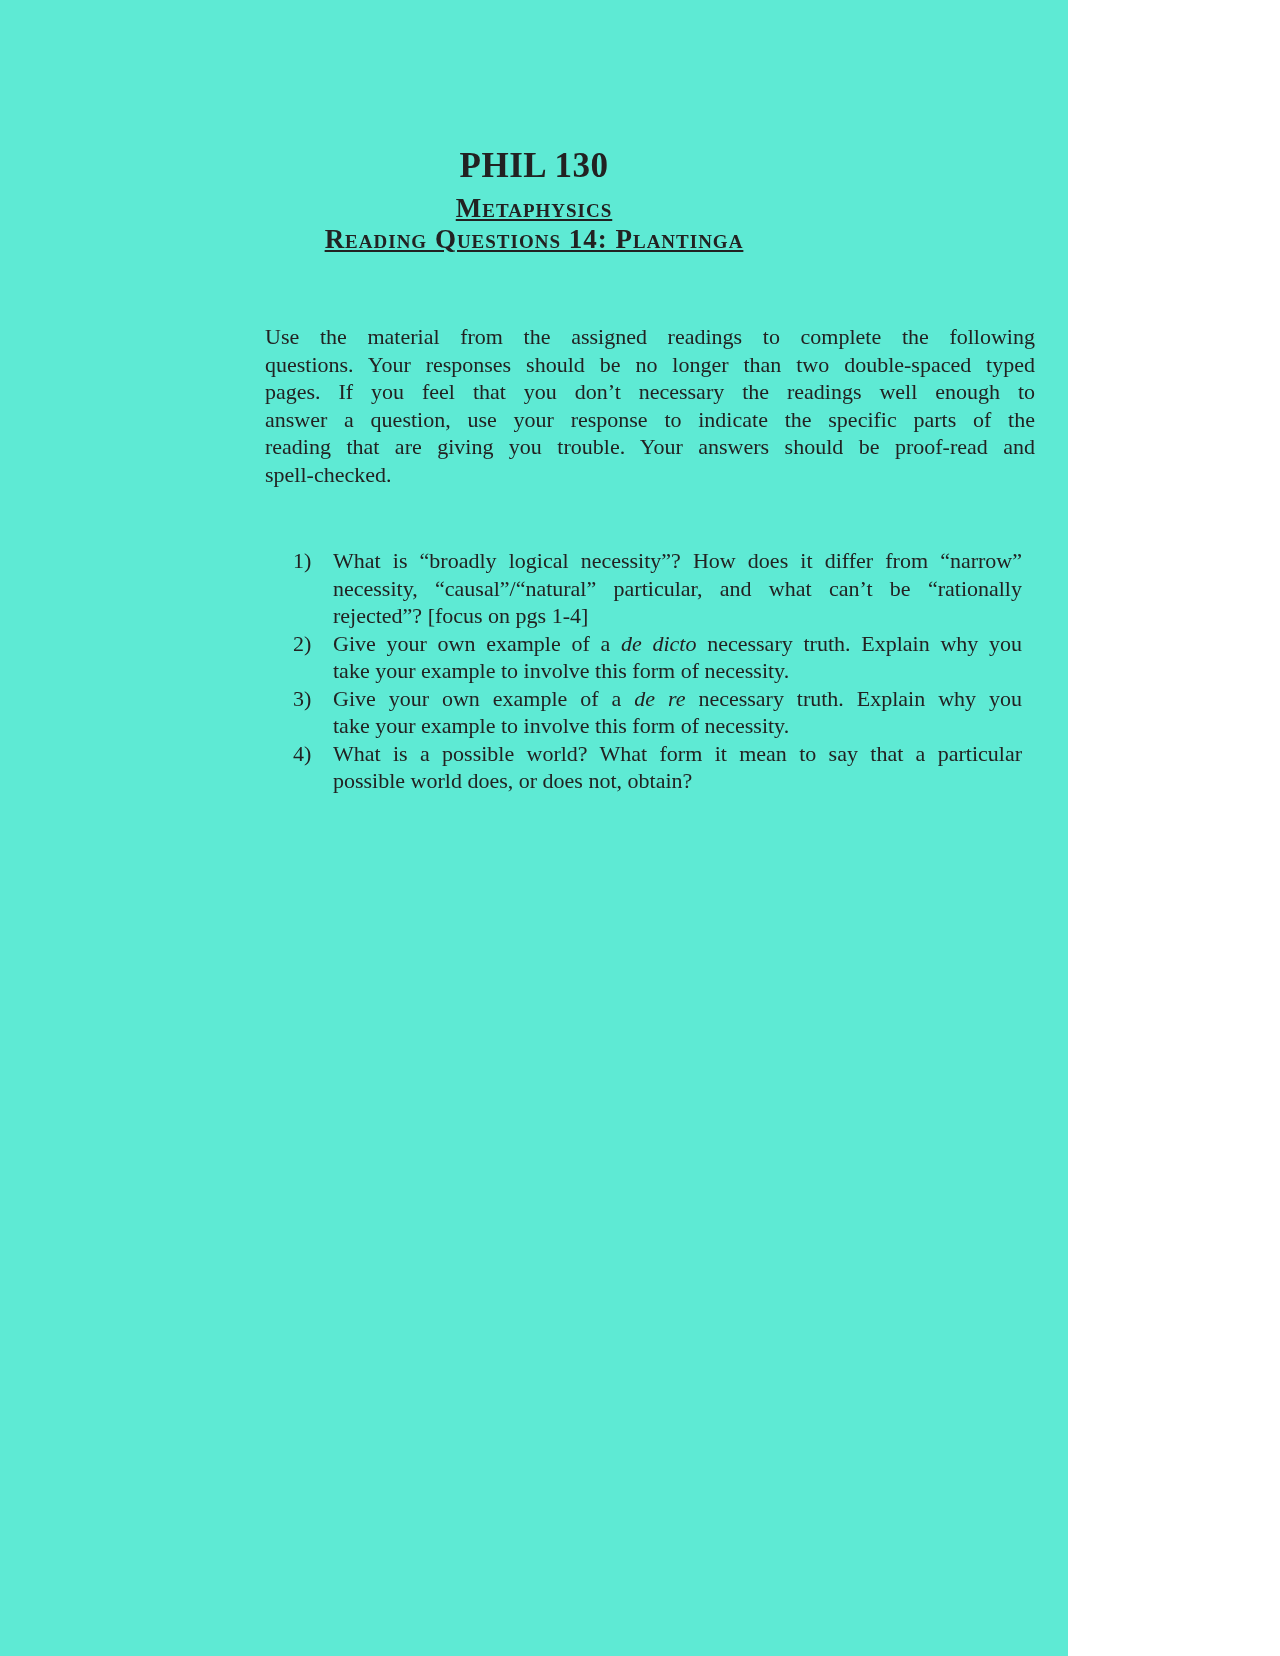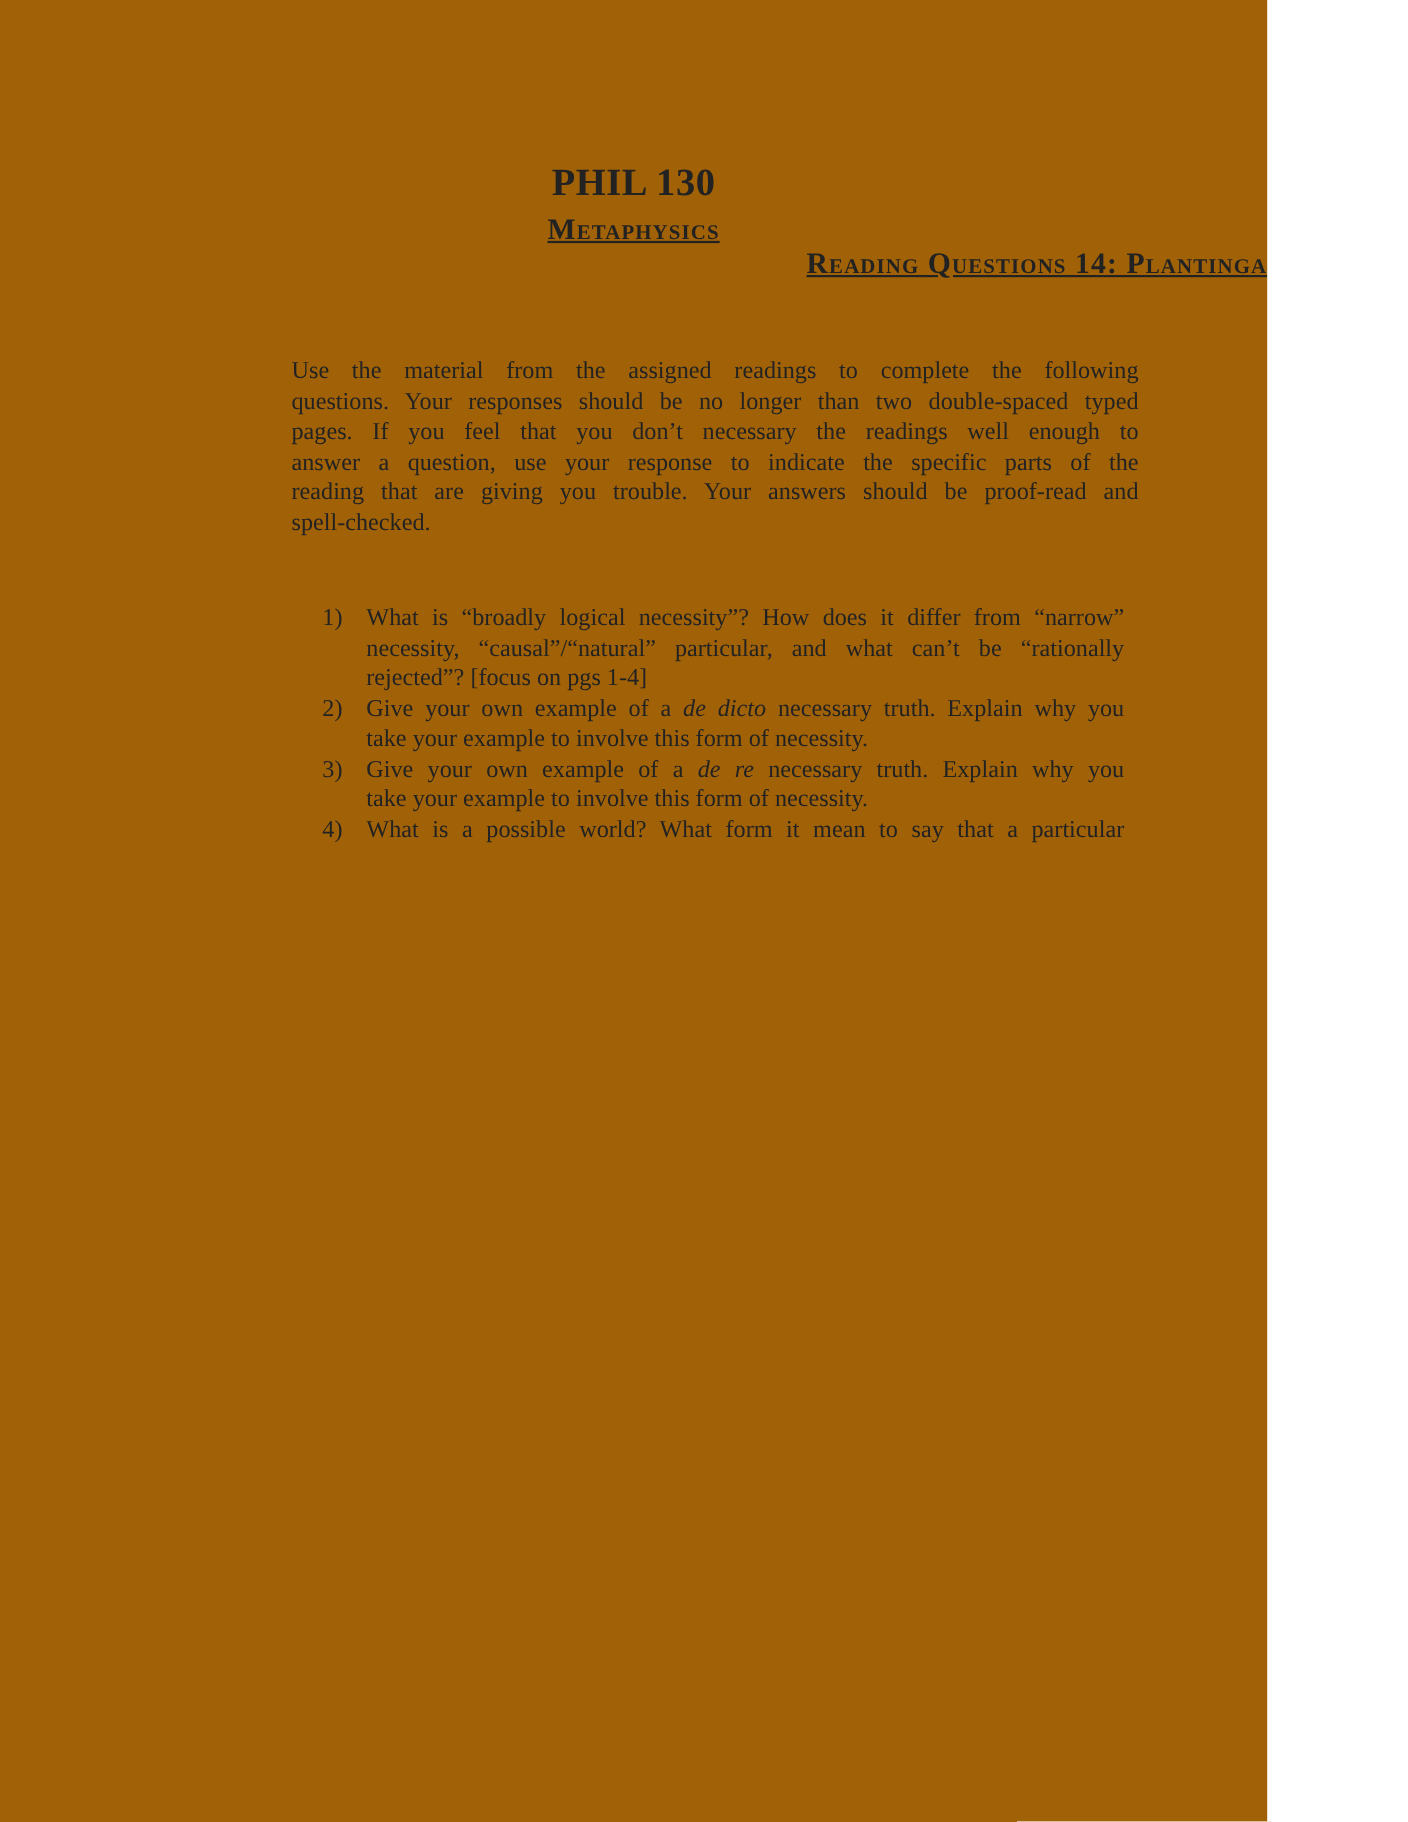--- a/index.html
+++ b/index.html
@@ -2,23 +2,23 @@
 <html><head>
 <meta charset="utf-8">
 <style>
   html, body {
     margin: 0;
     padding: 0;
     background: #ffffff;
   }
   .page {
     position: relative;
-    width: 1152px;
+    width: 1068px;
     height: 1656px;
-    background: #a16207;
+    background: #5eead4;
     font-family: "Liberation Serif", "DejaVu Serif", serif;
     color: #222222;
     overflow: hidden;
   }
   .title-line {
     position: absolute;
     left: 0;
     right: 0;
     text-align: center;
     font-weight: bold;
@@ -29,21 +29,21 @@
     font-size: 35px;
     letter-spacing: 0.5px;
   }
   .subtitle {
     font-size: 27px;
     font-variant: small-caps;
     letter-spacing: 1px;
     text-decoration: underline;
   }
   .subtitle-1 { top: 193px; }
-  .subtitle-2 { top: 224px; text-align: right; }
+  .subtitle-2 { top: 224px; }
 
   .body-text {
     font-size: 22px;
     line-height: 27.5px;
   }
   .intro {
     position: absolute;
     left: 265px;
     width: 770px;
     top: 323px;
@@ -115,16 +115,17 @@
         <div class="q-num">3)</div>
         <div class="q-content">
           <div class="line justify"><span>Give your own example of a </span><span class="it">de re</span><span> necessary truth. Explain why you</span></div>
           <div class="line"><span>take your example to involve this form of necessity.</span></div>
         </div>
       </div>
       <div class="q-item">
         <div class="q-num">4)</div>
         <div class="q-content">
           <div class="line justify"><span>What is a possible world? What form it mean to say that a particular</span></div>
+          <div class="line"><span>possible world does, or does not, obtain?</span></div>
         </div>
       </div>
     </div>
 </div>
 
 </body></html>

